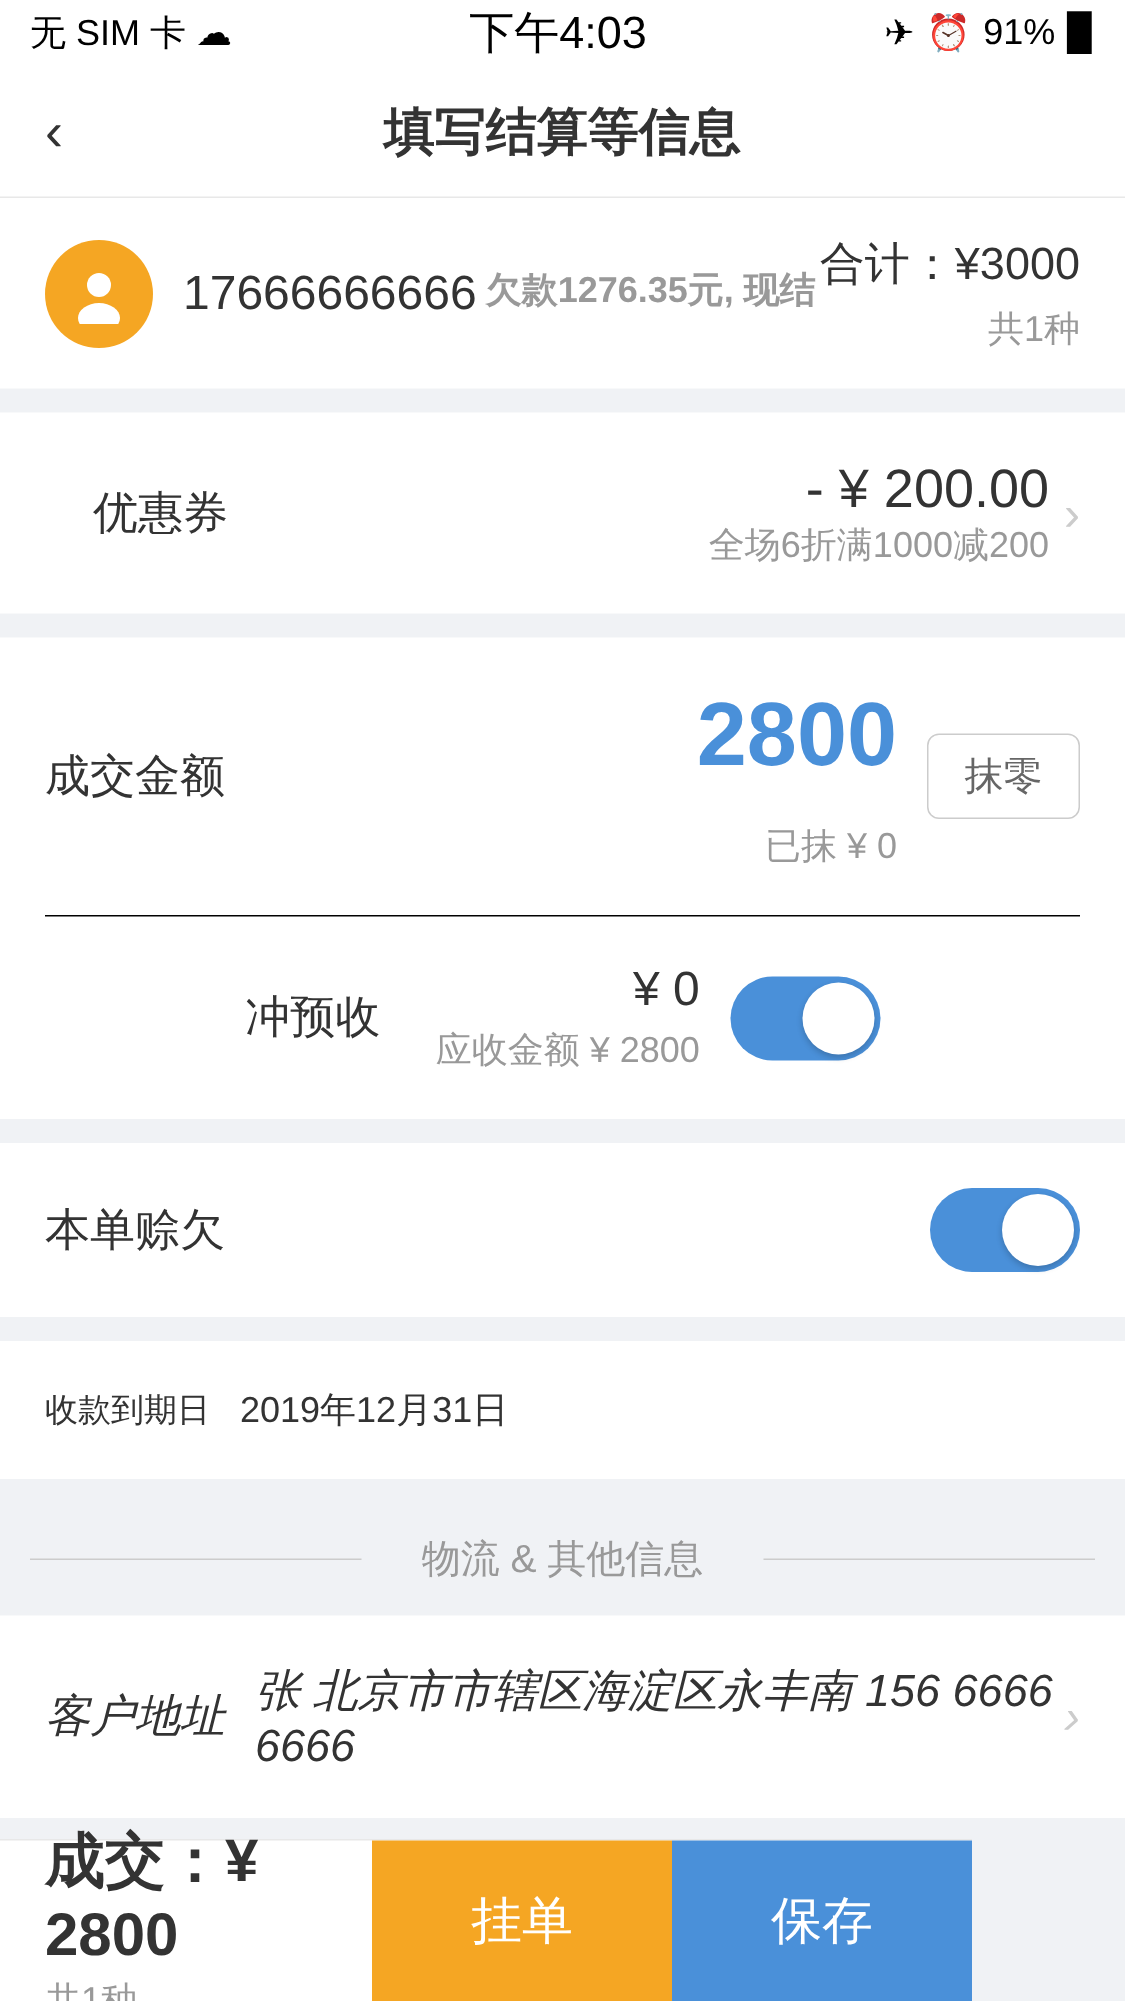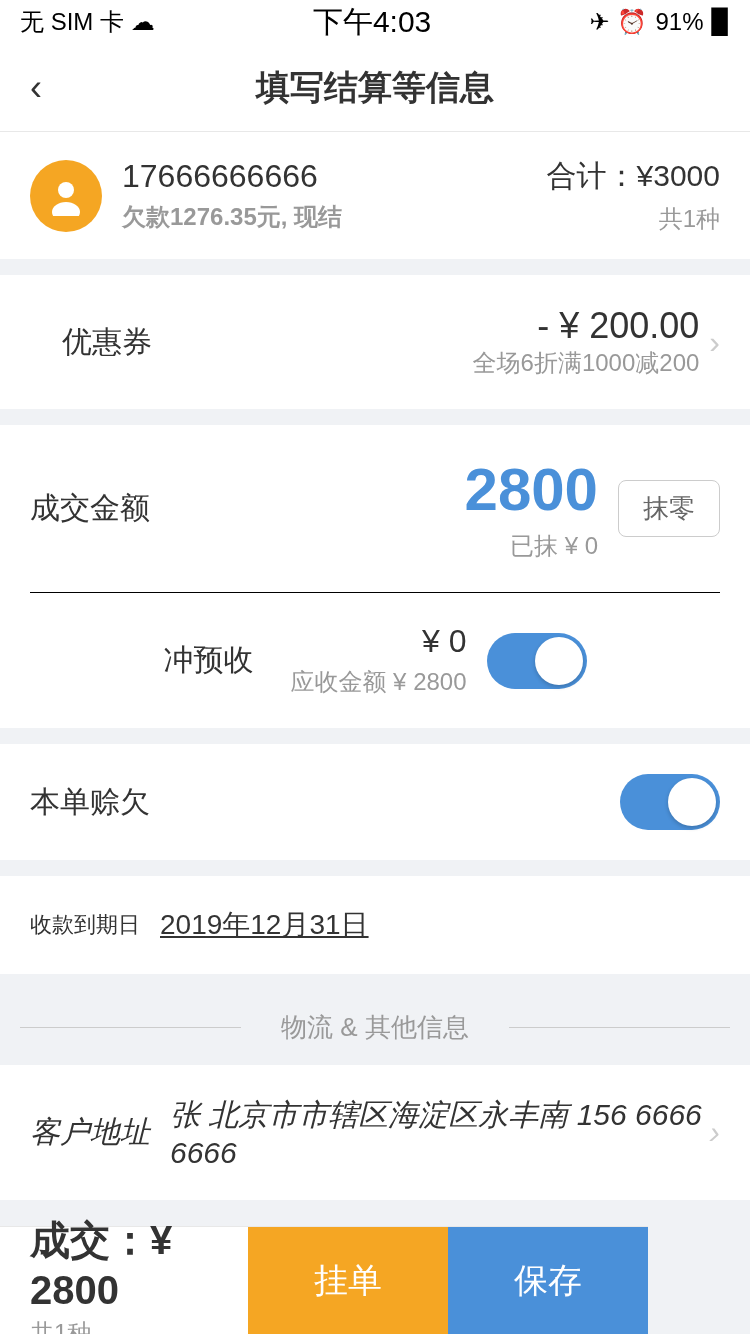--- a/index.html
+++ b/index.html
@@ -81,21 +81,21 @@
       width: 72px;
       height: 72px;
       border-radius: 50%;
       background: #f5a623;
       display: flex;
       align-items: center;
       justify-content: center;
       color: #fff;
       font-size: 32px;
     }
-    .customer-info { display: flex; flex-direction: column; gap: 6px; }
+    .customer-info { display: flex; flex-direction: row; gap: 6px; }
     .customer-phone { font-size: 32px; font-weight: 500; color: #333; }
     .customer-debt { font-size: 24px; color: #999; font-weight: bold; }
     .customer-right { text-align: right; }
     .total-amount { font-size: 30px; color: #333; }
     .total-count { font-size: 24px; color: #999; margin-top: 6px; }
 
     
     .coupon-row {
       background: #fff;
       padding: 30px 30px;
@@ -134,21 +134,21 @@
     .round-btn {
       border: 1px solid #ccc;
       border-radius: 8px;
       padding: 10px 24px;
       font-size: 26px;
       color: #666;
       background: #fff;
       cursor: pointer;
     }
     .amount-sub { font-size: 24px; color: #999; }
-    .amount-col { display: flex; flex-direction: column; align-items: flex-end; gap: 6px; }
+    .amount-col { display: flex; flex-direction: column; align-items: flex-end; gap: 24px; }
 
     
     .prereceive-row {
       padding: 30px 0;
       display: flex;
       align-items: center;
       justify-content: center;
       gap: 37px;
     }
     .prereceive-right { display: flex; align-items: center; gap: 20px; }
@@ -190,21 +190,21 @@
     
     .duedate-row {
       background: #fff;
       padding: 30px 30px;
       display: flex;
       align-items: center;
       gap: 20px;
       margin-bottom: 16px;
     }
     .duedate-label { font-size: 22px; color: #333; }
-    .duedate-value { font-size: 28px; color: #333; text-decoration: underline; }
+    .duedate-value { font-size: 24px; color: #333; }
 
     
     .section-divider {
       background: #f0f2f5;
       padding: 20px 0;
       display: flex;
       align-items: center;
       justify-content: center;
       gap: 20px;
       margin-bottom: 0;

